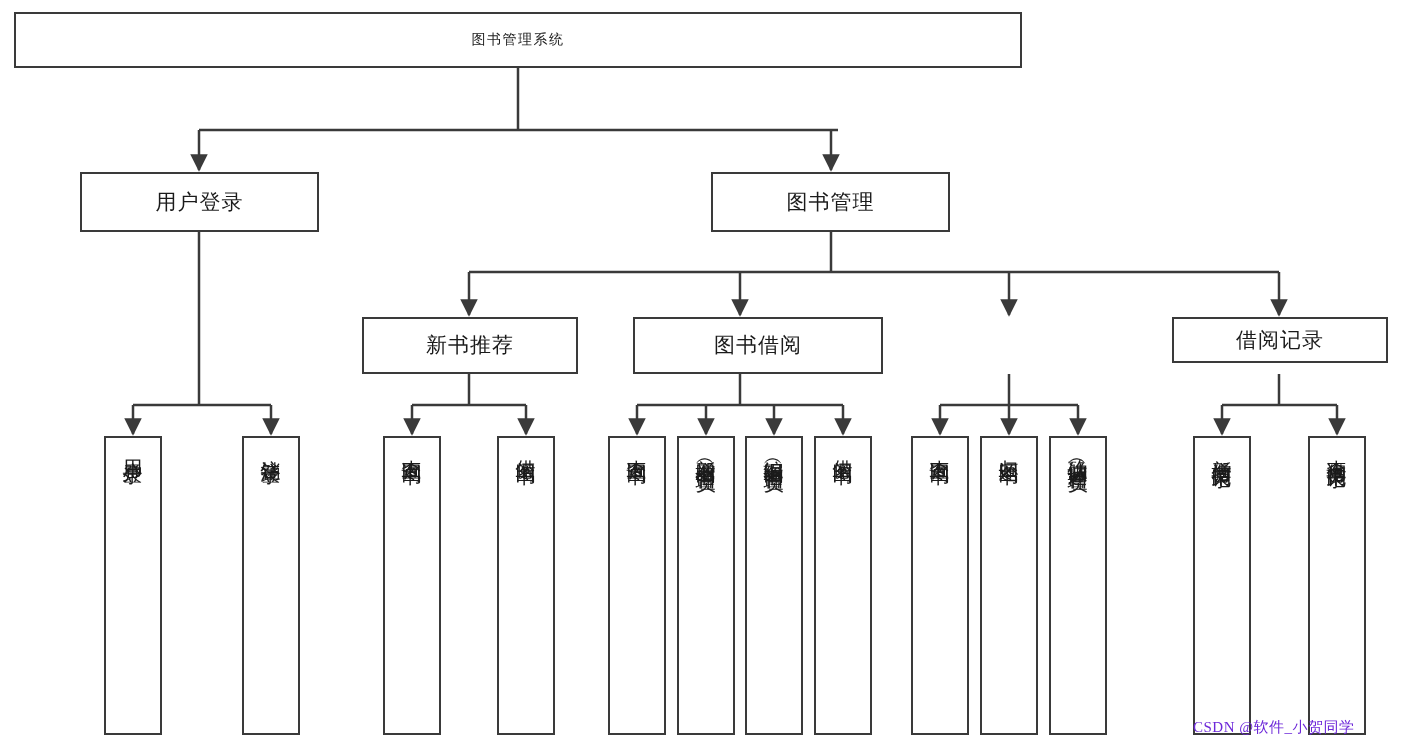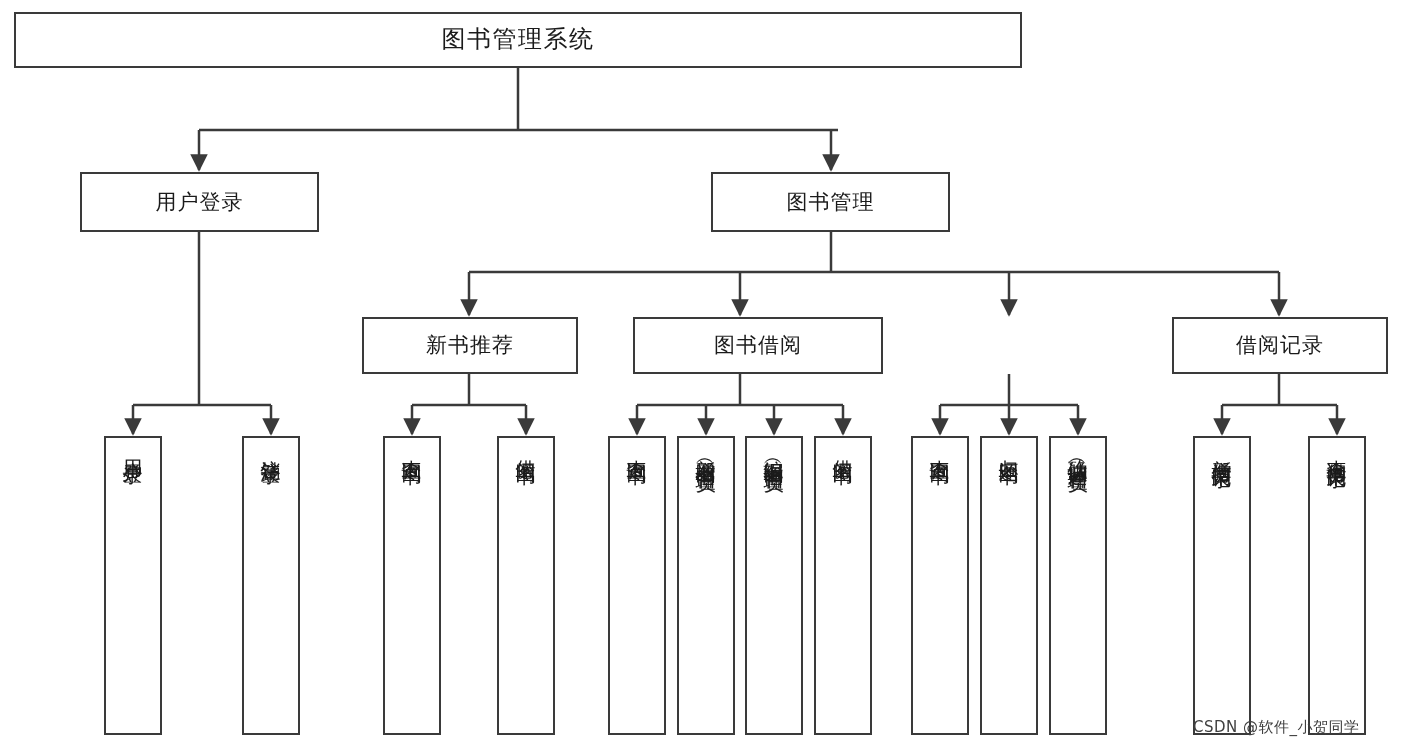--- a/index.html
+++ b/index.html
@@ -39,43 +39,45 @@
     text-align: center;
     line-height: 1.05;
   }
   
   .node.horiz .node-label {
     font-size: 21px;
     letter-spacing: 1px;
     white-space: nowrap;
   }
   .node.root .node-label {
-    font-size: 24px;
+    font-size: 14px;
     letter-spacing: 1.5px;
+    font-family: Liberation Mono, monospace;
   }
   
   .node.vert {
     align-items: flex-start;
     justify-content: center;
     padding-top: 6px;
   }
   .node.vert .node-label {
     writing-mode: vertical-rl;
     text-orientation: upright;
     font-size: 20px;
     letter-spacing: 2px;
     line-height: 1;
     white-space: nowrap;
   }
   .watermark {
     position: absolute;
     font-size: 15px;
-    color: #404040;
+    color: #6d28d9;
     white-space: nowrap;
     letter-spacing: 0.5px;
+    font-family: Liberation Serif, serif;
   }
 </style>
 </head>
 <body>
 
 <div id="stage">
 
   <svg id="wires" viewBox="0 0 1405 747" xmlns="http://www.w3.org/2000/svg">
     <defs>
       <marker id="arrow" viewBox="0 0 10 10" refX="9" refY="5" markerWidth="7" markerHeight="7" orient="auto-start-reverse">
@@ -136,21 +138,21 @@
   <div class="node horiz" style="left:362px; top:317px; width:216px; height:57px;">
     <span class="node-label">新书推荐</span>
   </div>
 
   <div class="node horiz" style="left:711px; top:172px; width:239px; height:60px;">
     <span class="node-label">图书管理</span>
   </div>
   <div class="node horiz" style="left:633px; top:317px; width:250px; height:57px;">
     <span class="node-label">图书借阅</span>
   </div>
-  <div class="node horiz" style="left:1172px; top:317px; width:216px; height:57px;align-items:center;">
+  <div class="node horiz" style="left:1172px; top:317px; width:216px; height:46px;align-items:center;">
     <span class="node-label">借阅记录</span>
   </div>
 
   <div class="node vert" style="left:104px; top:436px; width:58px; height:299px;">
     <span class="node-label">用户登录</span>
   </div>
   <div class="node vert" style="left:242px; top:436px; width:58px; height:299px;">
     <span class="node-label">注销登录</span>
   </div>
 

